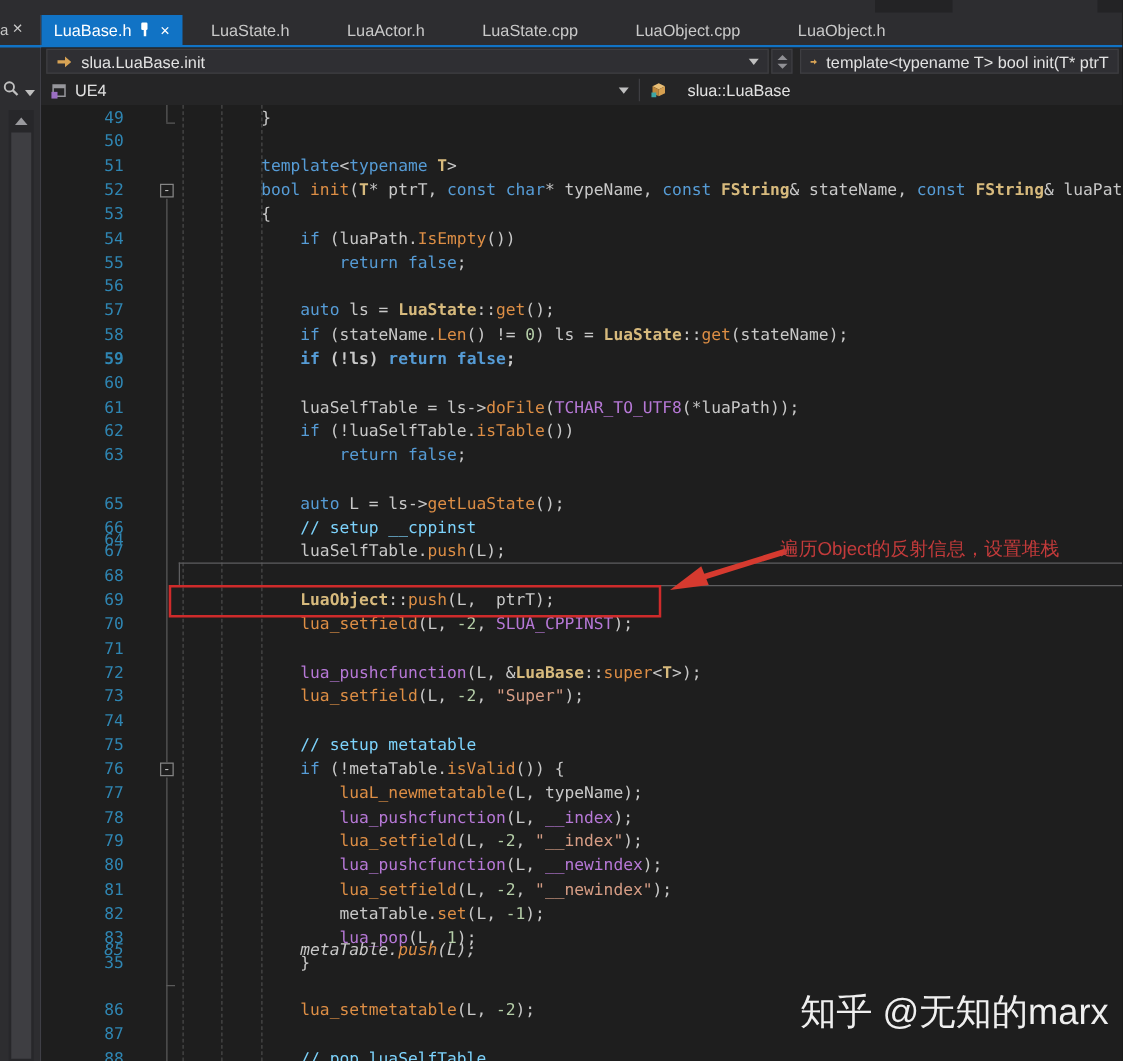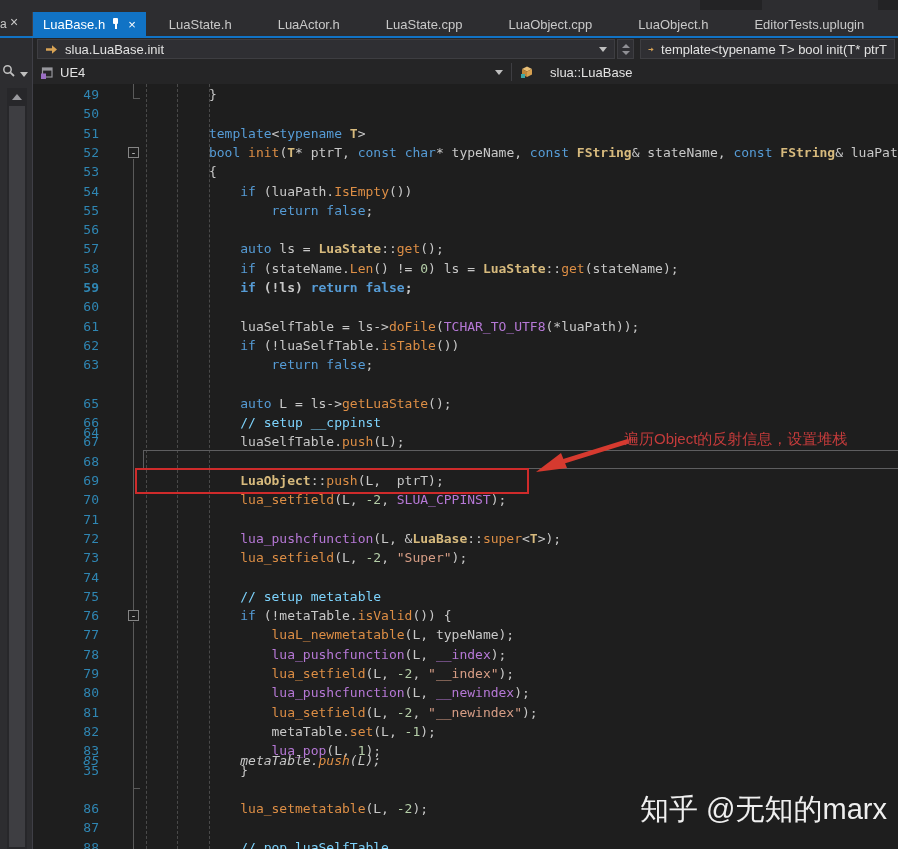--- a/index.html
+++ b/index.html
@@ -114,23 +114,20 @@
         <span>LuaActor.h</span>
       </div>
       <div class="tab">
         <span>LuaState.cpp</span>
       </div>
       <div class="tab">
         <span>LuaObject.cpp</span>
       </div>
       <div class="tab">
         <span>LuaObject.h</span>
-      </div>
-      <div class="tab">
-        <span>EditorTests.uplugin</span>
       </div>
     </div>
   <div class="blue-line"></div>
 
   <div class="navrow1">
     <div class="combo combo1">
       <svg width="13" height="11" viewBox="0 0 13 11">
           <path d="M1 4.2 H7 V1.2 L12 5.5 7 9.8 V6.8 H1 Z" fill="#D8A355"></path>
         </svg>
       <span>slua.LuaBase.init</span>

